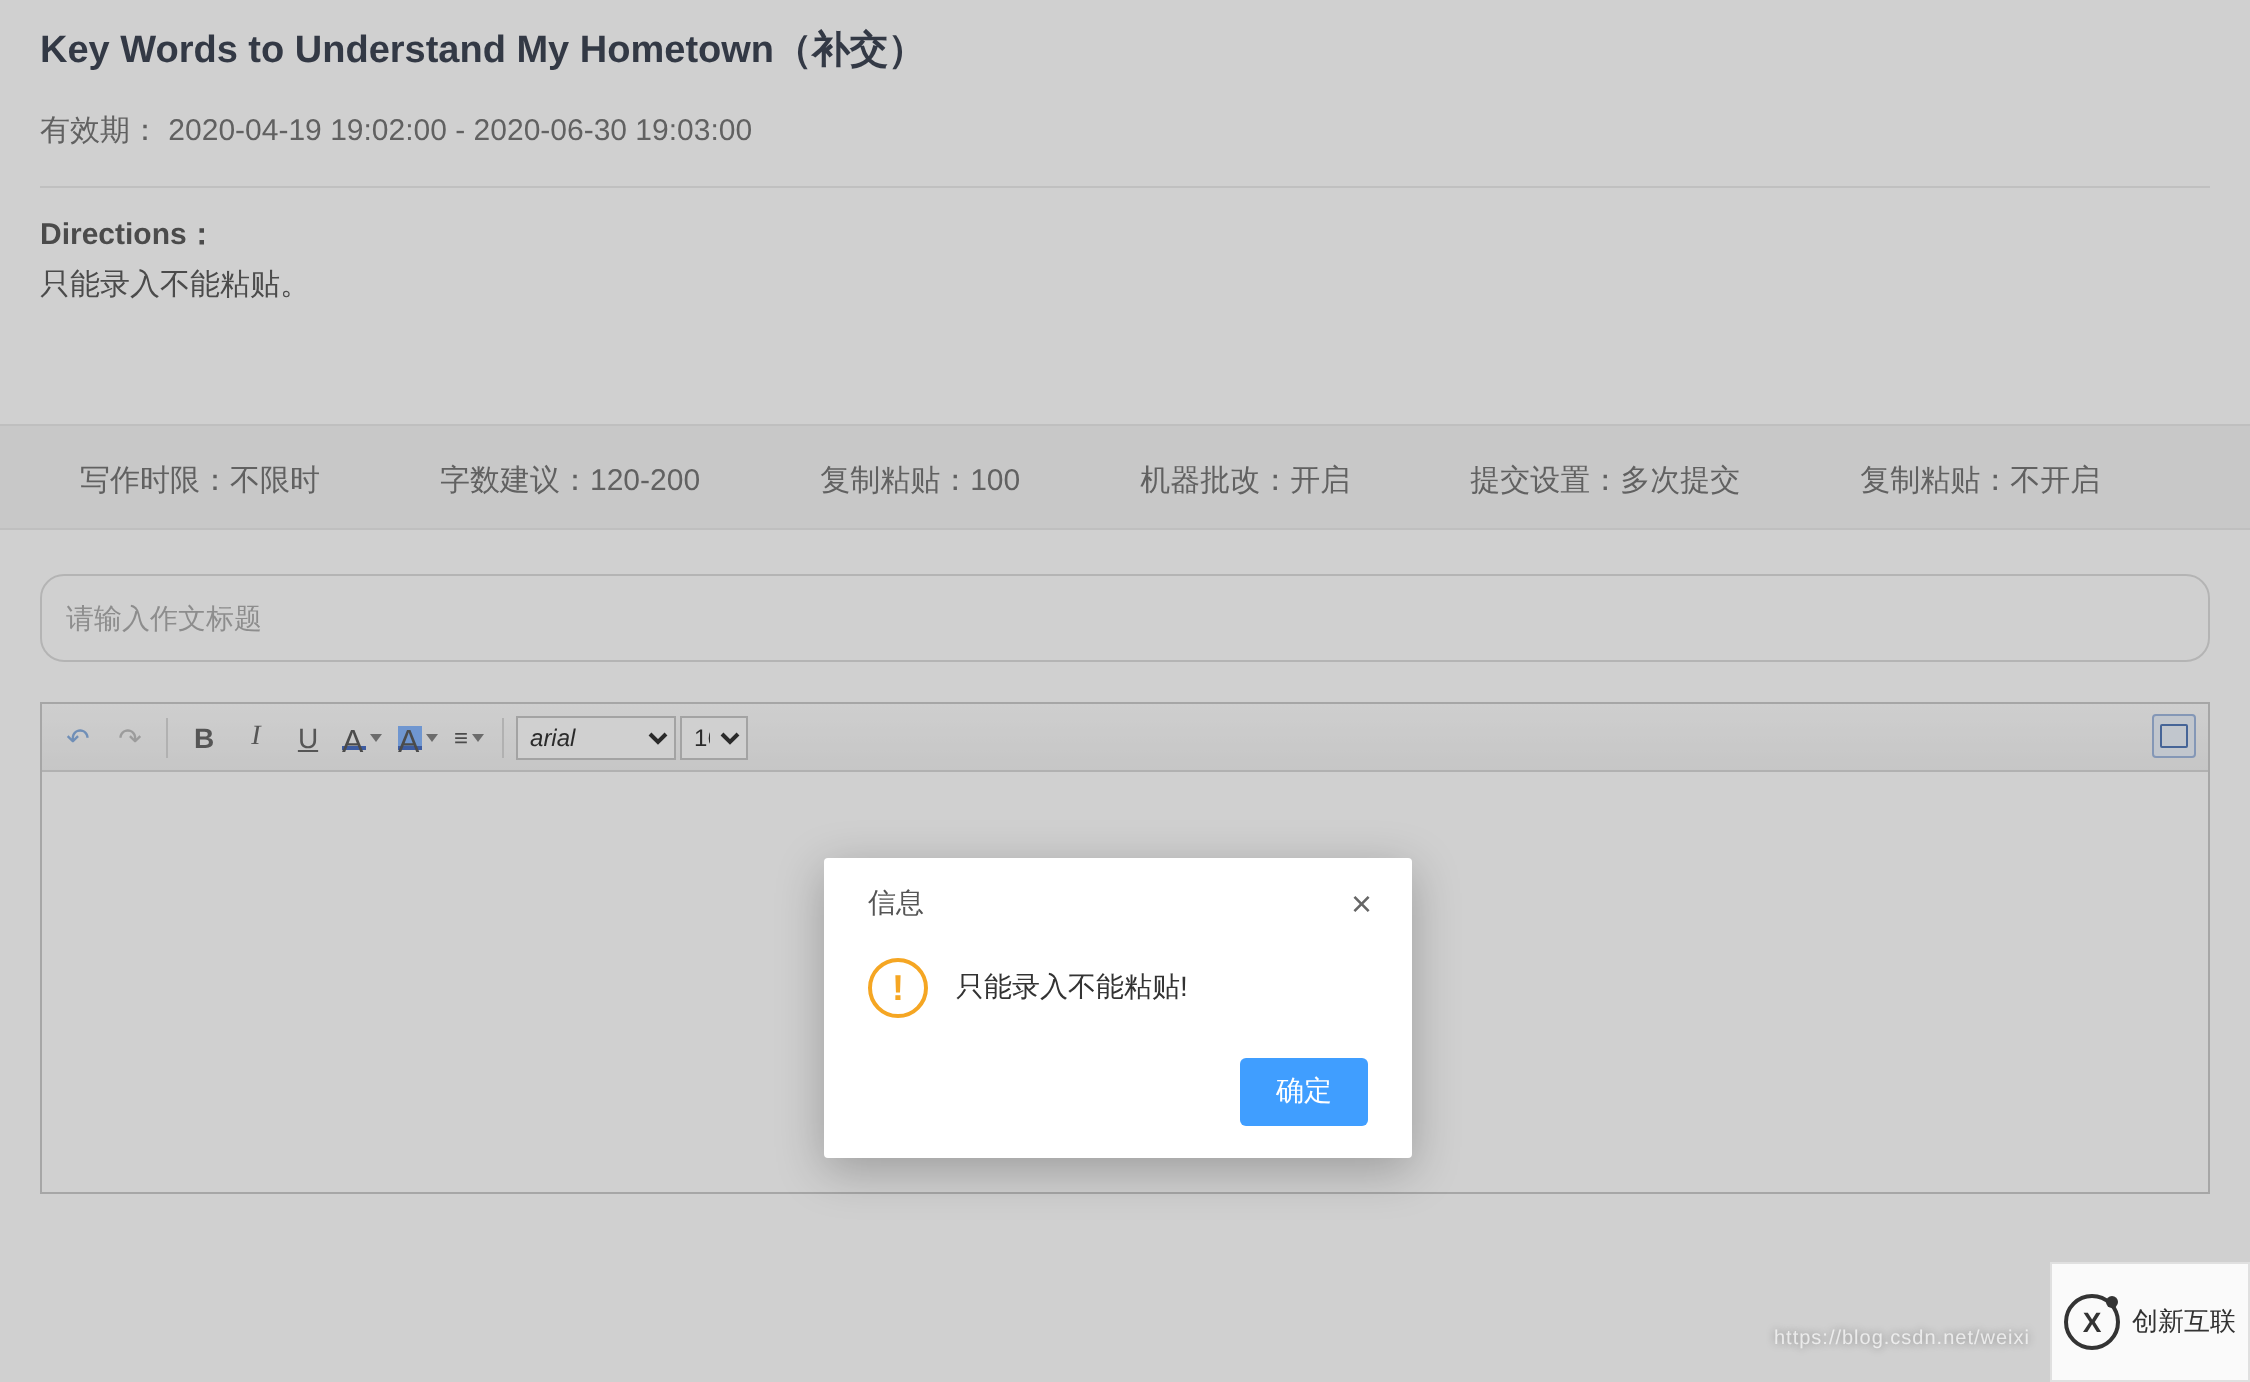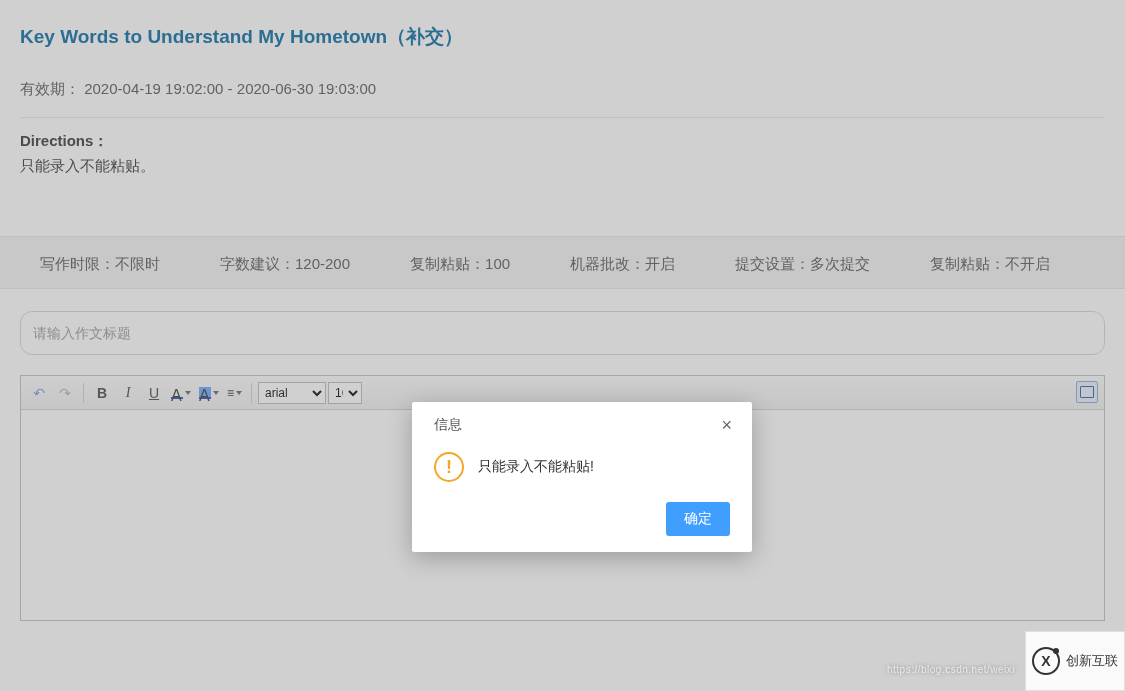--- a/index.html
+++ b/index.html
@@ -8,22 +8,22 @@
     background: #fff;
     color: #333;
     width: 1125px;
     height: 691px;
     overflow: hidden;
     position: relative;
   }
   .page-title {
     font-size: 19px;
     font-weight: bold;
-    padding: 24px 20px;
-    color: #0369a1;
+    padding: 12px 20px;
+    color: #0f172a;
   }
   .validity {
     font-size: 15px;
     color: #555;
     padding: 6px 20px 18px 20px;
   }
   .divider {
     height: 1px;
     background: #e6e6e6;
     margin: 0 20px;
@@ -99,21 +99,21 @@
     background: #cfcfcf;
     margin: 0 4px;
   }
   .tb-select {
     height: 22px;
     font-size: 12px;
     border: 1px solid #bbb;
     background: #fff;
     padding: 0 2px;
   }
-  .tb-font { width: 68px; }
+  .tb-font { width: 80px; font-style: italic; }
   .tb-size { width: 34px; }
   .tb-btn.bold { font-weight: bold; }
   .tb-btn.italic { font-style: italic; font-family: Georgia, serif; }
   .tb-btn.underline { text-decoration: underline; }
   .tb-dropdown {
     display: flex; align-items: center; padding: 0 3px; height: 24px; cursor:pointer;
   }
   .tb-caret {
     width: 0; height: 0; border-left:3px solid transparent; border-right:3px solid transparent; border-top:4px solid #666; margin-left:2px;
   }
@@ -131,22 +131,22 @@
 
   
   .overlay {
     position: absolute;
     inset: 0;
     background: rgba(120,120,120,0.35);
   }
   .modal {
     position: absolute;
     left: 412px;
-    top: 402px;
-    width: 340px;
+    top: 429px;
+    width: 294px;
     background: #fff;
     box-shadow: 0 6px 24px rgba(0,0,0,0.25);
     border-radius: 2px;
     overflow: hidden;
   }
   .modal-head {
     display: flex;
     justify-content: space-between;
     align-items: center;
     padding: 12px 16px 8px 22px;

